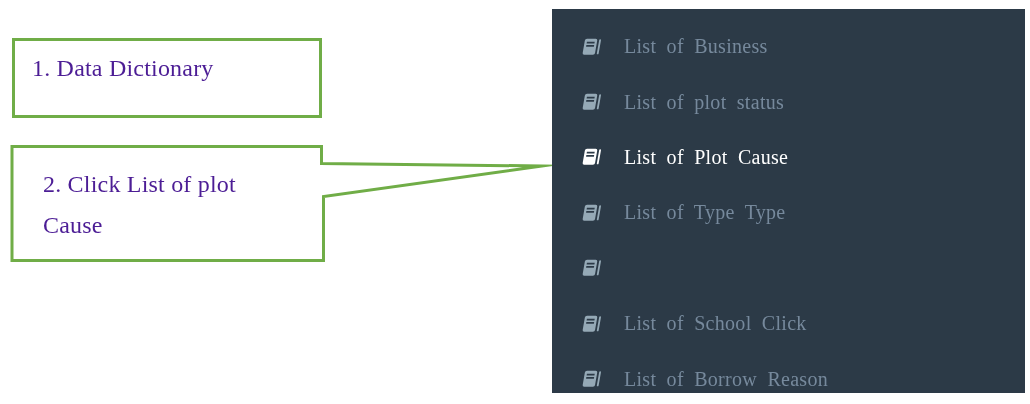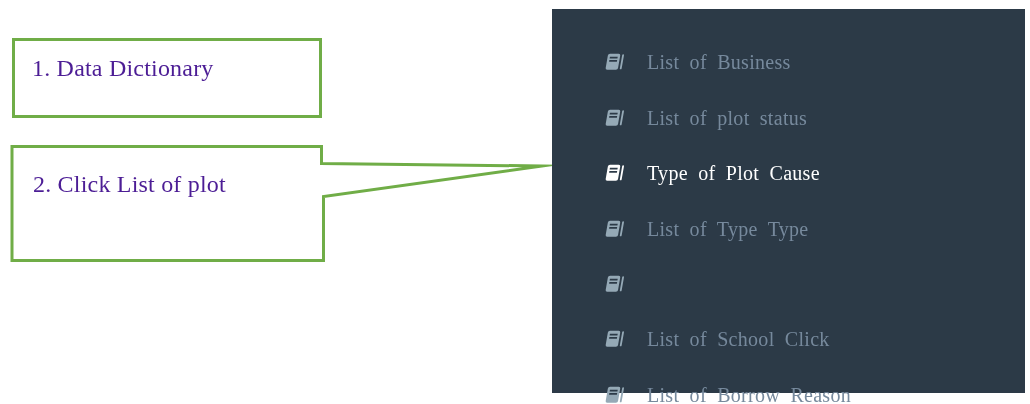--- a/index.html
+++ b/index.html
@@ -24,32 +24,32 @@
   .callout2-svg { position: absolute; left: 0; top: 0; pointer-events: none; }
   .callout2-svg polygon {
     fill: #ffffff;
     stroke: var(--callout-border, #70ad47);
     stroke-width: 3;
     stroke-miterlimit: 30;
   }
   .callout2-text {
     position: absolute; left: 15px; top: 148px; width: 295px;
   }
-  .callout2-text .line { display: block; padding-left: 18px; line-height: 41px; }
+  .callout2-text .line { display: block; padding-left: 28px; line-height: 41px; }
   .callout2-text .line:first-child { padding-top: 16px; }
 
   
   .sidebar {
     position: absolute; left: 552px; top: 9px; width: 473px; height: 384px;
     background: var(--sidebar-bg, #2c3a47);
     padding-top: 10px; box-sizing: border-box;
   }
   .item {
-    height: 55.4px; display: flex; align-items: flex-end;
-    padding-left: 52px; cursor: pointer;
+    height: 55.4px; display: flex; align-items: center;
+    padding-left: 29px; cursor: pointer;
     color: var(--item-text, #76899c);
   }
   .item .icon {
     width: 24px; height: 24px; flex: 0 0 auto;
     display: inline-flex; align-items: center; justify-content: center;
     color: var(--item-icon, #95a9b6);
   }
   .item .label {
     margin-left: 19px; font-size: 20px; word-spacing: 5px; letter-spacing: 0.3px;
   }
@@ -64,20 +64,21 @@
 
   <div class="callout1">
     <span class="txt">1. Data Dictionary</span>
   </div>
 
   <svg class="callout2-svg" width="560" height="280" viewBox="0 0 560 280">
     <polygon points="12,146.5 321.5,146.5 321.5,163.5 542,166 323.5,196.5 323.5,260.5 12,260.5"></polygon>
   </svg>
   <div class="callout2-text">
     <span class="line">2. Click List of plot</span>
+    <span class="line">Cause</span>
   </div>
 
   <div class="sidebar">
 
     <div class="item">
       <span class="icon">
         <svg width="22" height="22" viewBox="0 0 24 24">
             <g transform="translate(3.5,0) skewX(-10)">
               <rect x="0.5" y="3" width="13.5" height="17.5" rx="2" fill="currentColor"></rect>
               <rect class="pageline" x="3" y="6.4" width="8.5" height="1.8"></rect>
@@ -107,21 +108,21 @@
       <span class="icon">
         <svg width="22" height="22" viewBox="0 0 24 24">
             <g transform="translate(3.5,0) skewX(-10)">
               <rect x="0.5" y="3" width="13.5" height="17.5" rx="2" fill="currentColor"></rect>
               <rect class="pageline" x="3" y="6.4" width="8.5" height="1.8"></rect>
               <rect class="pageline" x="3" y="9.8" width="8.5" height="1.8"></rect>
               <rect x="16" y="3.5" width="2" height="16.5" rx="1" fill="currentColor"></rect>
             </g>
           </svg>
       </span>
-      <span class="label">Type of Plot Cause</span>
+      <span class="label">List of Plot Cause</span>
     </div>
 
     <div class="item">
       <span class="icon">
         <svg width="22" height="22" viewBox="0 0 24 24">
             <g transform="translate(3.5,0) skewX(-10)">
               <rect x="0.5" y="3" width="13.5" height="17.5" rx="2" fill="currentColor"></rect>
               <rect class="pageline" x="3" y="6.4" width="8.5" height="1.8"></rect>
               <rect class="pageline" x="3" y="9.8" width="8.5" height="1.8"></rect>
               <rect x="16" y="3.5" width="2" height="16.5" rx="1" fill="currentColor"></rect>

